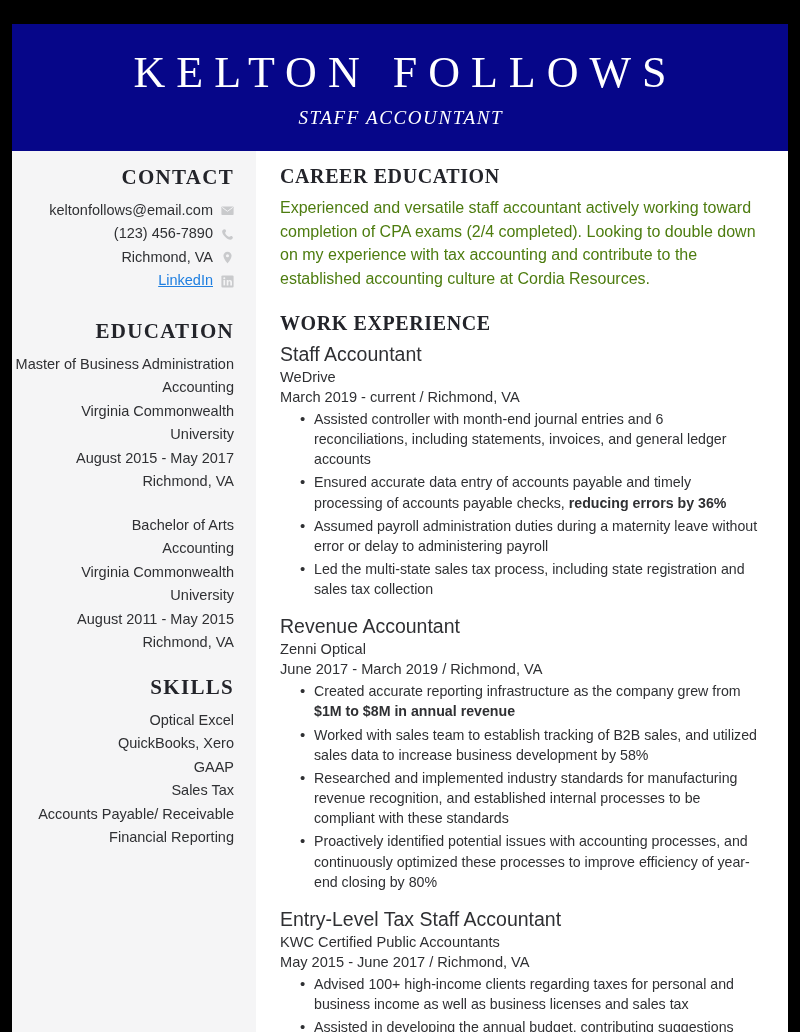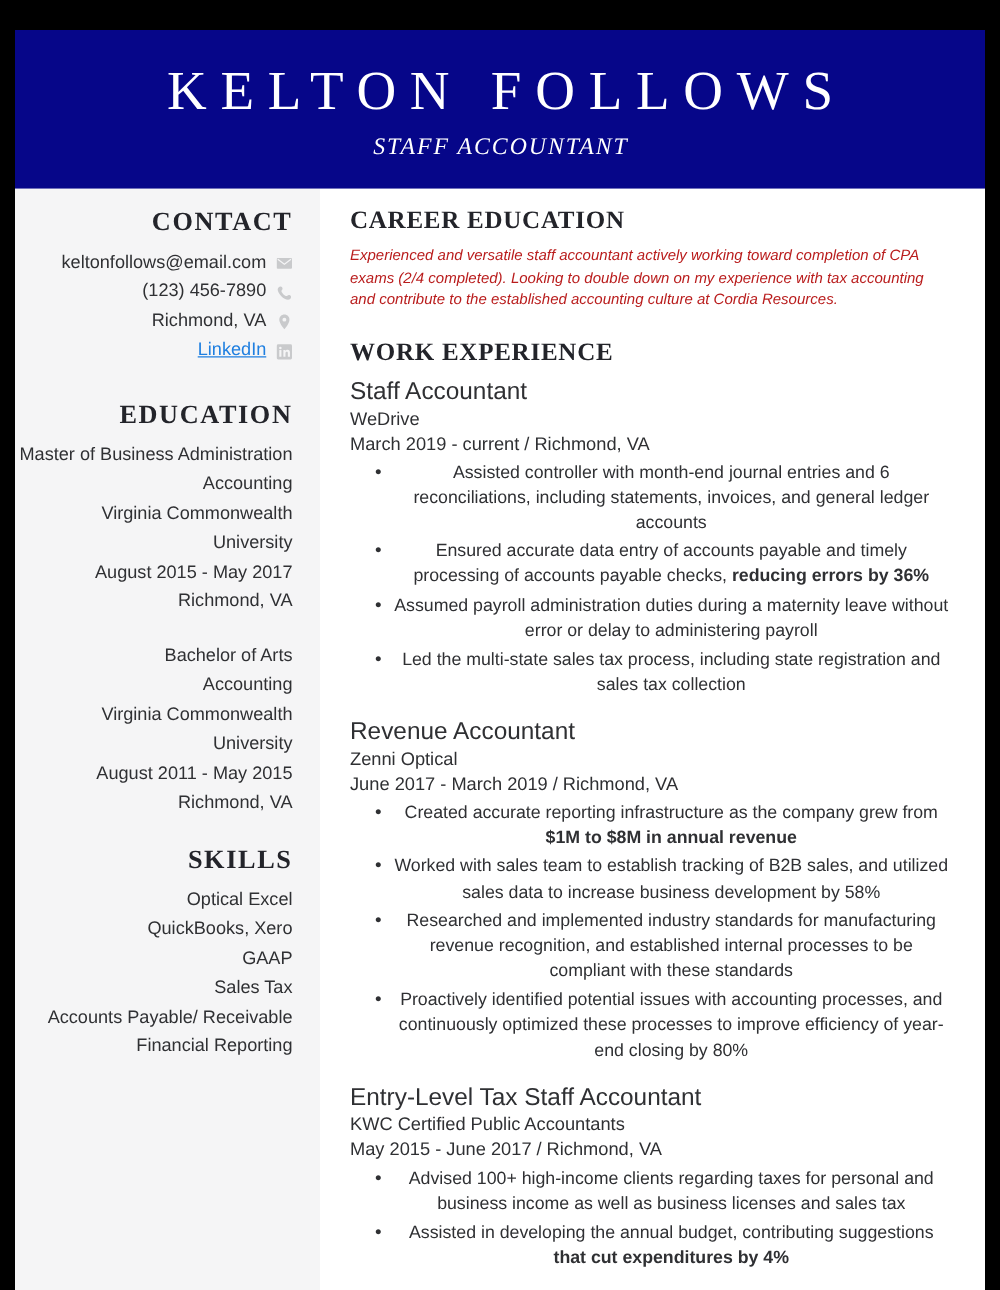--- a/index.html
+++ b/index.html
@@ -127,25 +127,24 @@
   
   .main-heading {
     font-family: "Liberation Serif", serif;
     font-weight: bold;
     font-size: 20px;
     letter-spacing: 0.6px;
     color: #23242a;
     margin: 0 0 8px 0;
   }
   .objective-text {
-    font-size: 12px;
+    font-size: 16px;
     line-height: 1.47;
-    color: #b91c1c;
+    color: #4d7c0f;
     margin: 0 0 22px 0;
-    font-style: italic;
   }
 
   .job { margin-bottom: 16px; }
   .job-title {
     font-size: 19.5px;
     font-weight: 400;
     line-height: 1.22;
     color: #2f3033;
     margin: 0 0 1px 0;
   }
@@ -166,21 +165,20 @@
     margin: 0;
     padding-left: 34px;
     list-style: none;
   }
   ul.bullets li {
     position: relative;
     font-size: 14.2px;
     line-height: 1.42;
     color: #2f3033;
     margin-bottom: 3px;
-    text-align: center;
   }
   ul.bullets li:before {
     content: "\2022";
     position: absolute;
     left: -14px;
     top: -1px;
     font-size: 15px;
     color: #2f3033;
   }
   .bold { font-weight: bold; }

